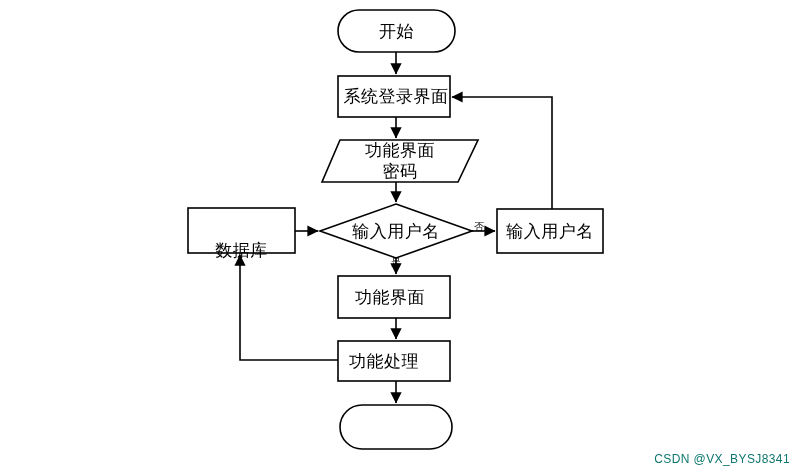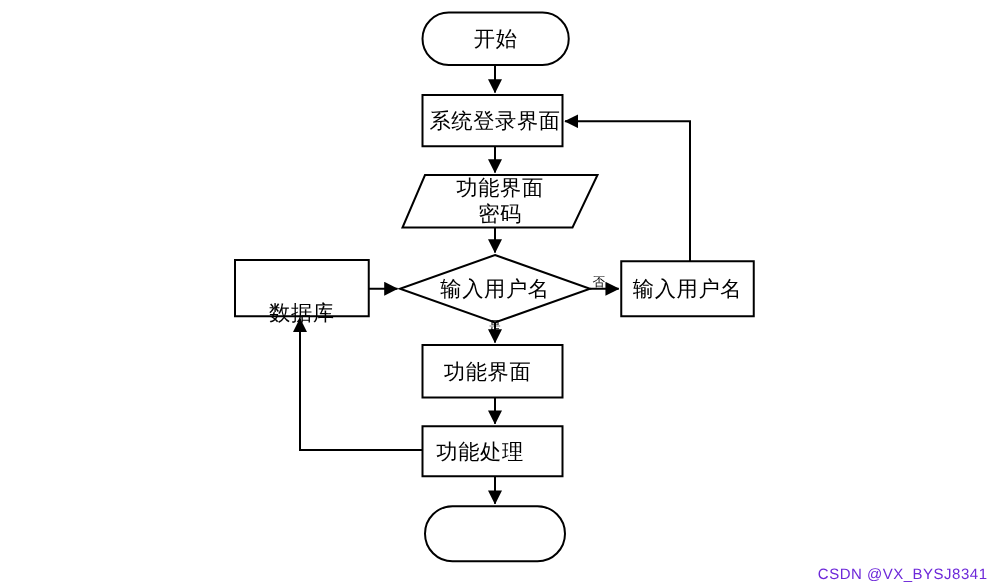--- a/index.html
+++ b/index.html
@@ -47,21 +47,21 @@
     font-family: "Liberation Serif", "DejaVu Serif", serif;
     font-size: 10px;
     line-height: 11px;
     text-align: center;
     pointer-events: none;
   }
   #watermark {
     position: absolute;
     right: 9px;
     bottom: 4px;
-    color: #6d28d9;
+    color: #0f766e;
     font-family: "Liberation Sans", "DejaVu Sans", sans-serif;
     font-size: 12px;
     letter-spacing: 0.4px;
     white-space: nowrap;
   }
 </style>
 </head>
 <body>
 
 <div id="flow-root">

